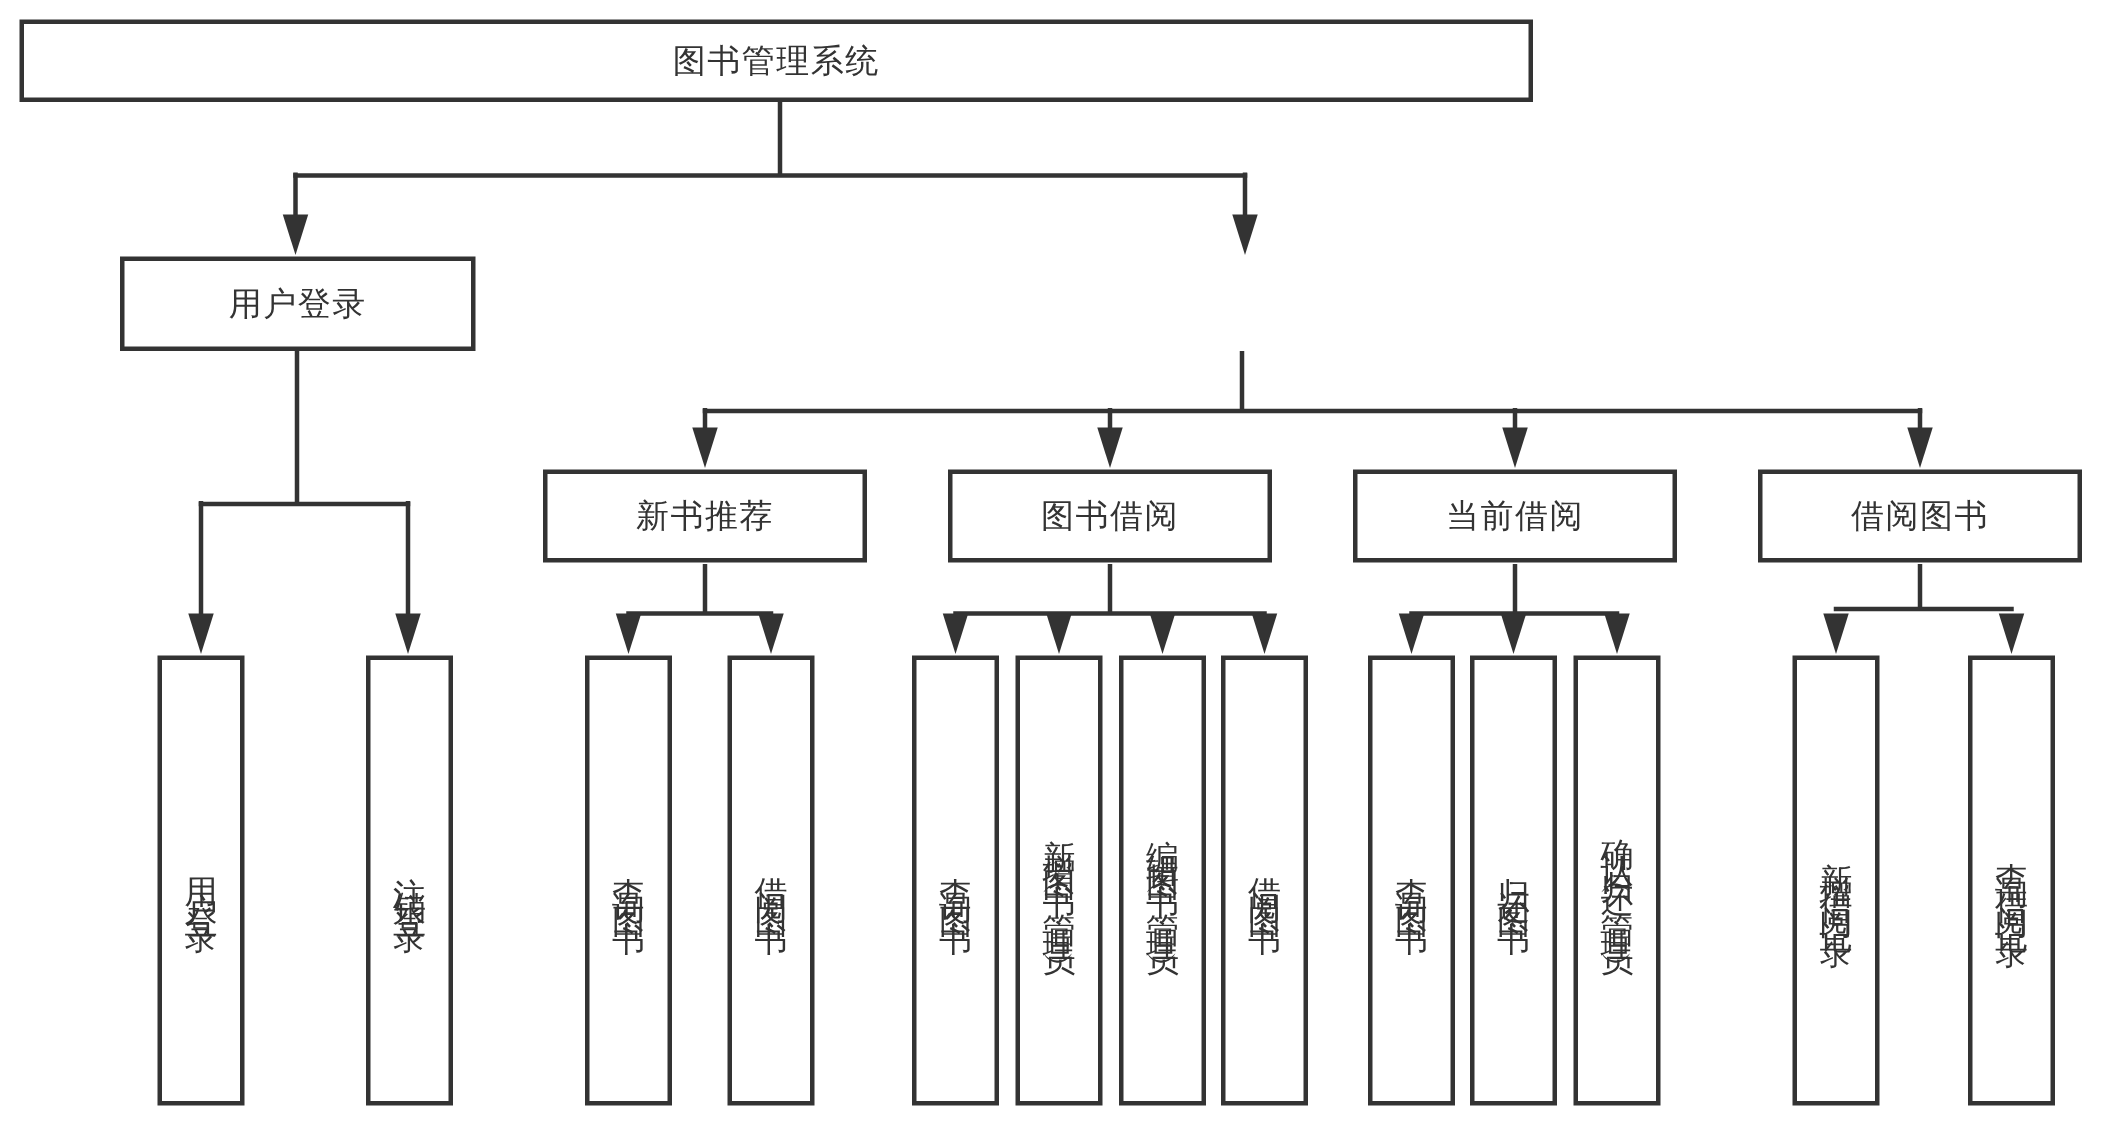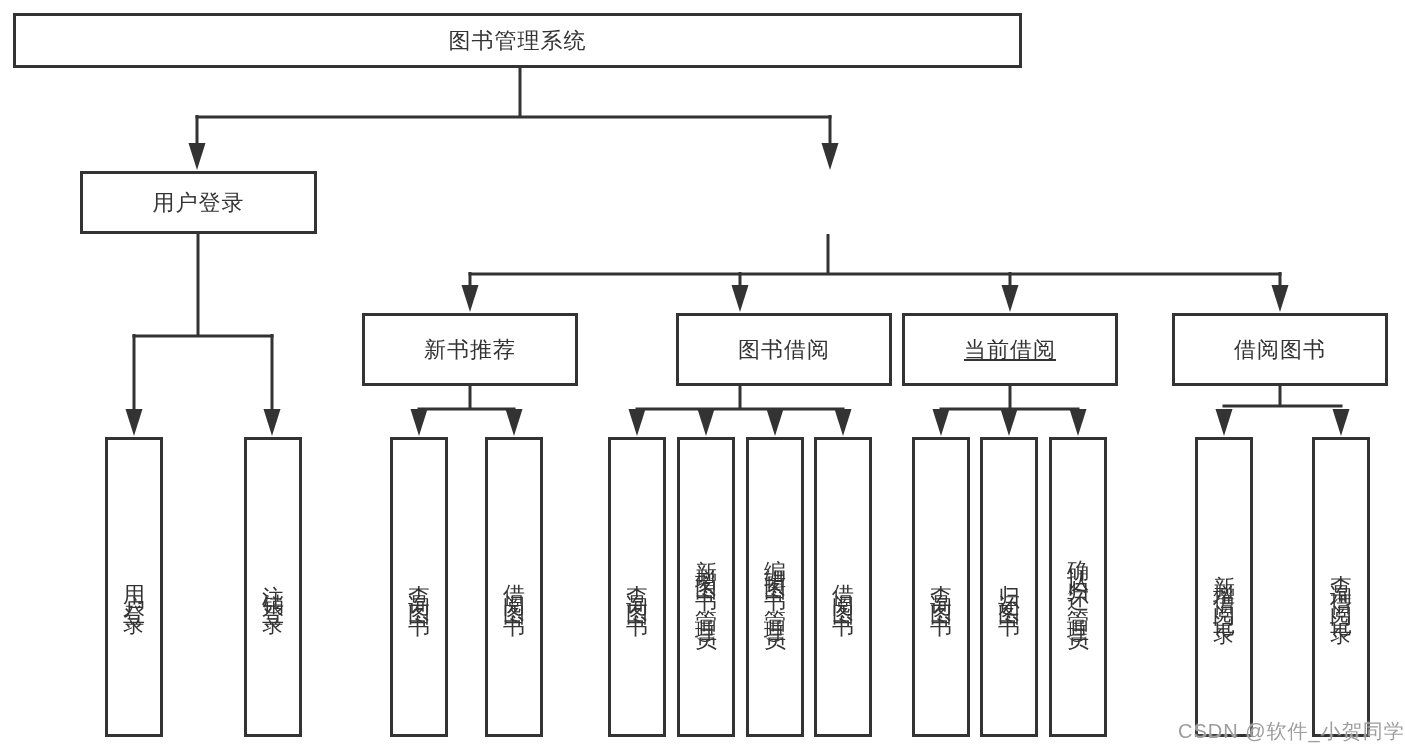--- a/index.html
+++ b/index.html
@@ -34,21 +34,21 @@
     align-items: center;
     justify-content: center;
     z-index: 2;
     font-size: 22px;
     letter-spacing: 1px;
     white-space: nowrap;
     text-align: right;
   }
   .node-root   { left: 13px;  top: 13px;  width: 1009px; height: 55px; }
   .node-l2     { top: 171px; height: 63px; }
-  .node-l3     { top: 313px; width: 216px; height: 73px; }
+  .node-l3     { top: 313px; width: 216px; height: 62px; }
   .node-leaf   { top: 437px; width: 58px;  height: 300px; }
   .leaf-text {
     writing-mode: vertical-rl;
     text-orientation: mixed;
     letter-spacing: 10px;
     font-size: 22px;
     line-height: 1;
   }
   .watermark {
     position: absolute;
@@ -129,24 +129,24 @@
     <span>图书管理系统</span>
   </div>
 
   <div class="node node-l2" style="left:80px; width:237px;">
     <span>用户登录</span>
   </div>
 
   <div class="node node-l3" style="left:362px;">
     <span>新书推荐</span>
   </div>
-  <div class="node node-l3" style="left:632px;margin-left:44px;">
+  <div class="node node-l3" style="left:632px;">
     <span>图书借阅</span>
   </div>
-  <div class="node node-l3" style="left:902px;text-decoration:underline;">
+  <div class="node node-l3" style="left:902px;">
     <span>当前借阅</span>
   </div>
   <div class="node node-l3" style="left:1172px;">
     <span>借阅图书</span>
   </div>
 
   <div class="node node-leaf" style="left:105px;">
     <span class="leaf-text">用户登录</span>
   </div>
   <div class="node node-leaf" style="left:244px;">
@@ -179,15 +179,14 @@
   <div class="node node-leaf" style="left:1049px;">
     <span class="leaf-text">确认归还（管理员）</span>
   </div>
   <div class="node node-leaf" style="left:1195px;">
     <span class="leaf-text">新增借阅记录</span>
   </div>
   <div class="node node-leaf" style="left:1312px;">
     <span class="leaf-text">查询借阅记录</span>
   </div>
 
-  <div class="watermark">CSDN @软件_小贺同学</div>
 
 </div>
 
 </body></html>

